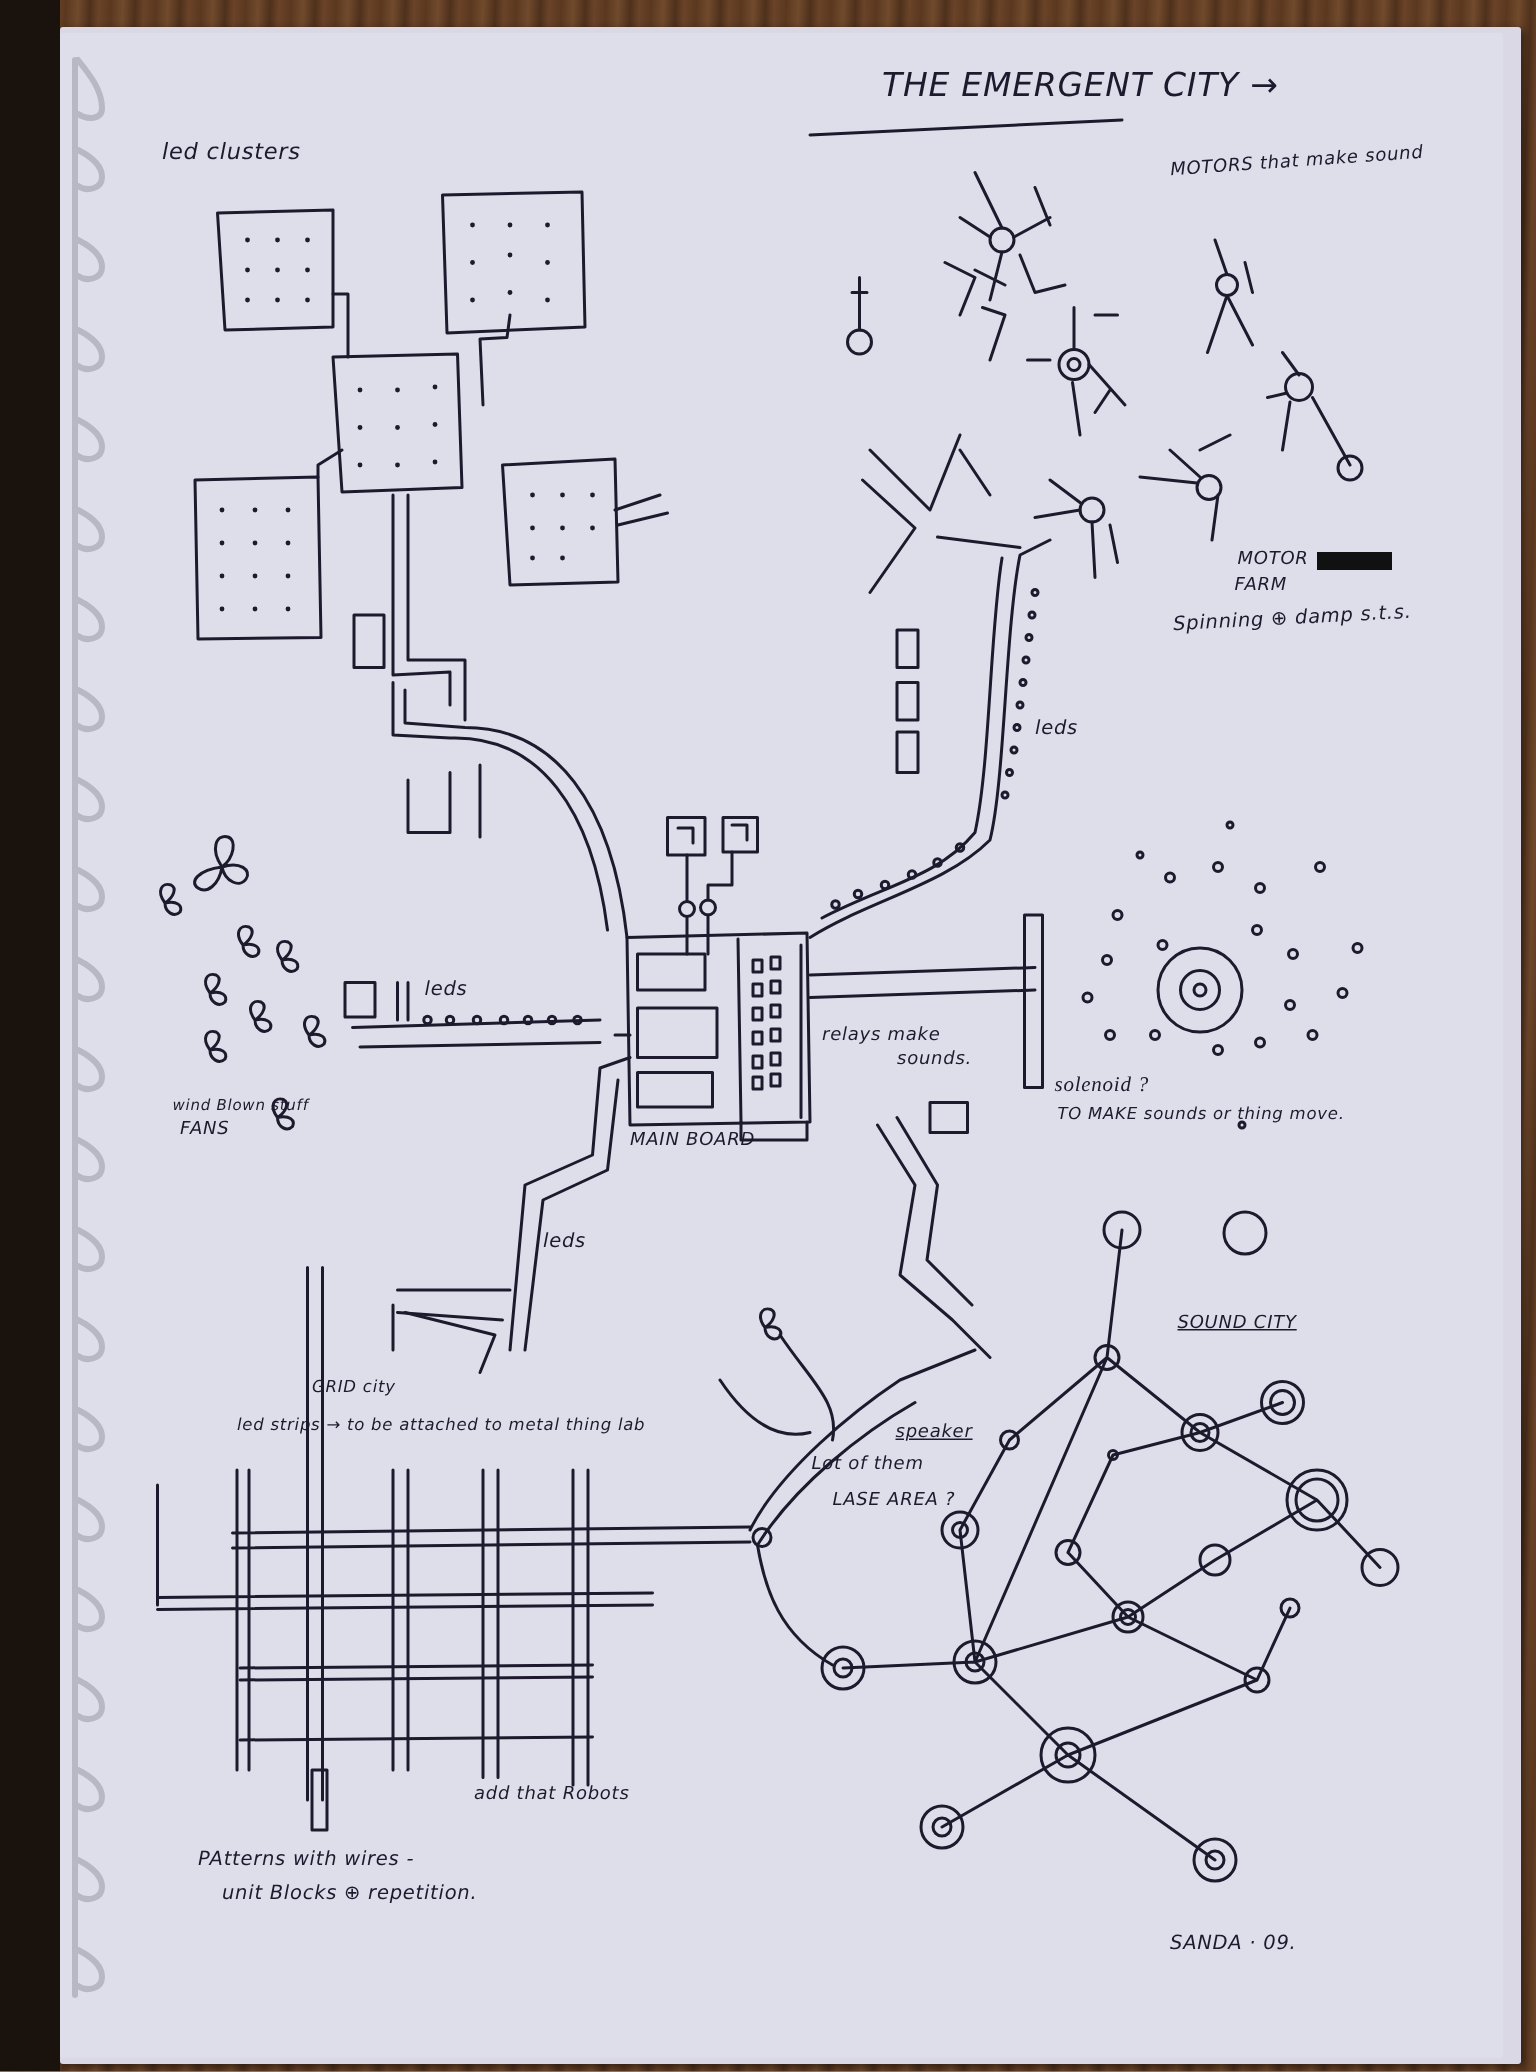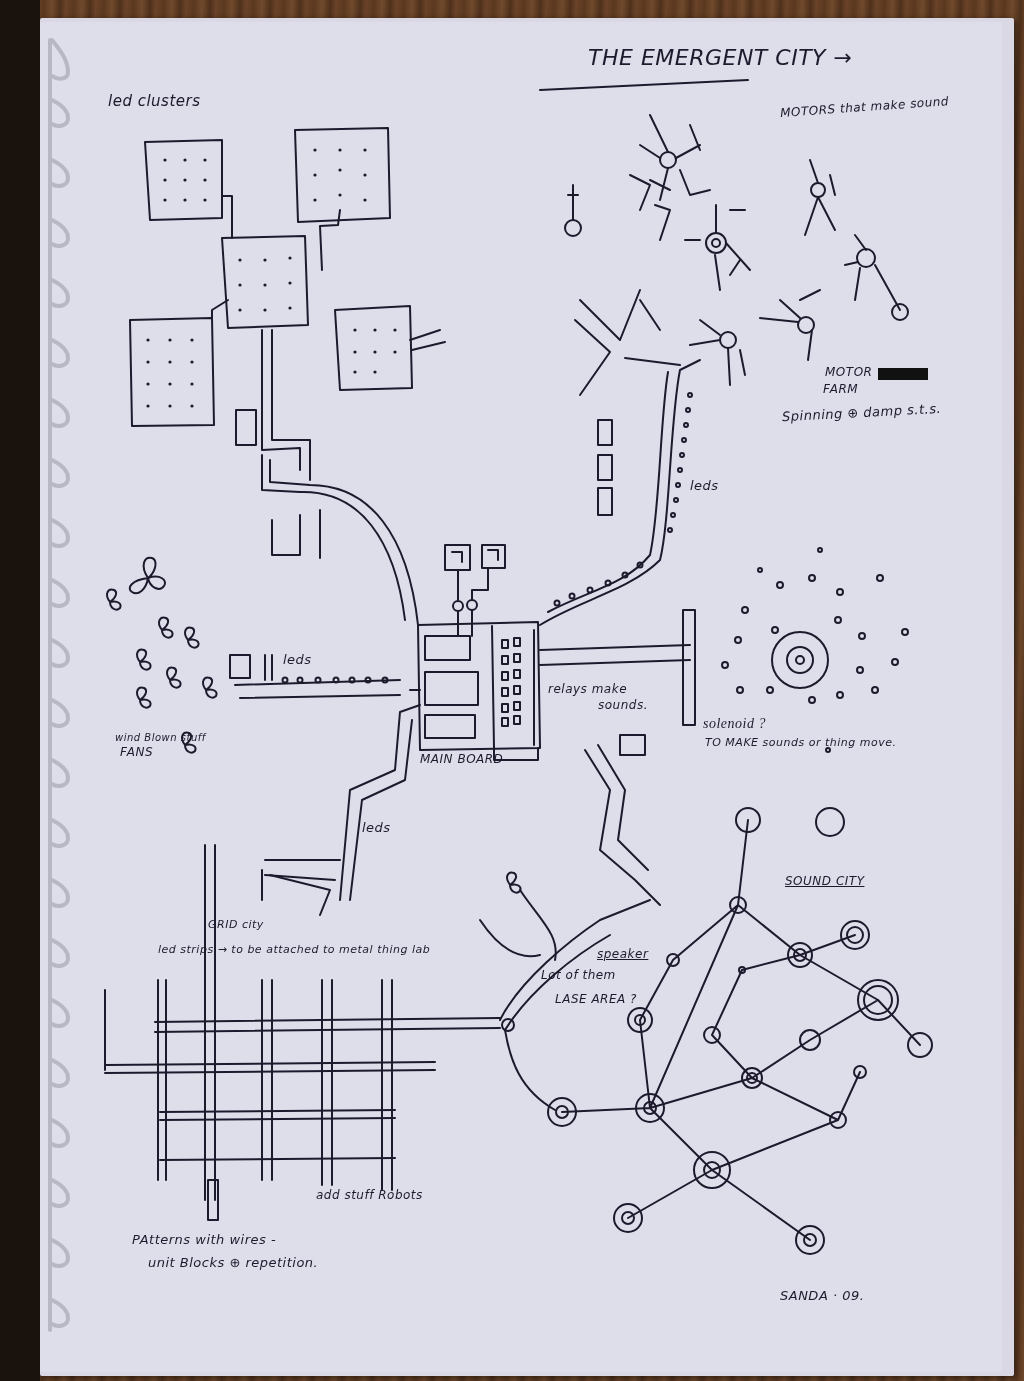--- a/index.html
+++ b/index.html
@@ -311,16 +311,16 @@
 <div class="hand" style="left:703px;top:716px;font-size:14px;font-family:Liberation Serif, serif;">solenoid ?</div>
 <div class="hand" style="left:705px;top:736px;font-size:11px;">TO MAKE sounds or thing move.</div>
 <div class="hand" style="left:120px;top:745px;font-size:12px;">FANS</div>
 <div class="hand" style="left:115px;top:732px;font-size:10px;">wind Blown stuff</div>
 <div class="hand" style="left:208px;top:918px;font-size:11px;">GRID city</div>
 <div class="hand" style="left:158px;top:943px;font-size:11px;">led strips → to be attached to metal thing lab</div>
 <div class="hand" style="left:597px;top:947px;font-size:12px;text-decoration:underline;">speaker</div>
 <div class="hand" style="left:541px;top:968px;font-size:12px;">Lot of them</div>
 <div class="hand" style="left:555px;top:992px;font-size:12px;">LASE AREA ?</div>
 <div class="hand" style="left:785px;top:874px;font-size:12px;text-decoration:underline;">SOUND CITY</div>
-<div class="hand" style="left:316px;top:1188px;font-size:12px;">add stuff Robots</div>
+<div class="hand" style="left:316px;top:1188px;font-size:12px;">add that Robots</div>
 <div class="hand" style="left:132px;top:1232px;font-size:13px;">PAtterns with wires -</div>
 <div class="hand" style="left:148px;top:1255px;font-size:13px;text-align:center;">unit Blocks ⊕ repetition.</div>
 <div class="hand" style="left:780px;top:1288px;font-size:13px;">SANDA · 09.</div>
 
 </body></html>

